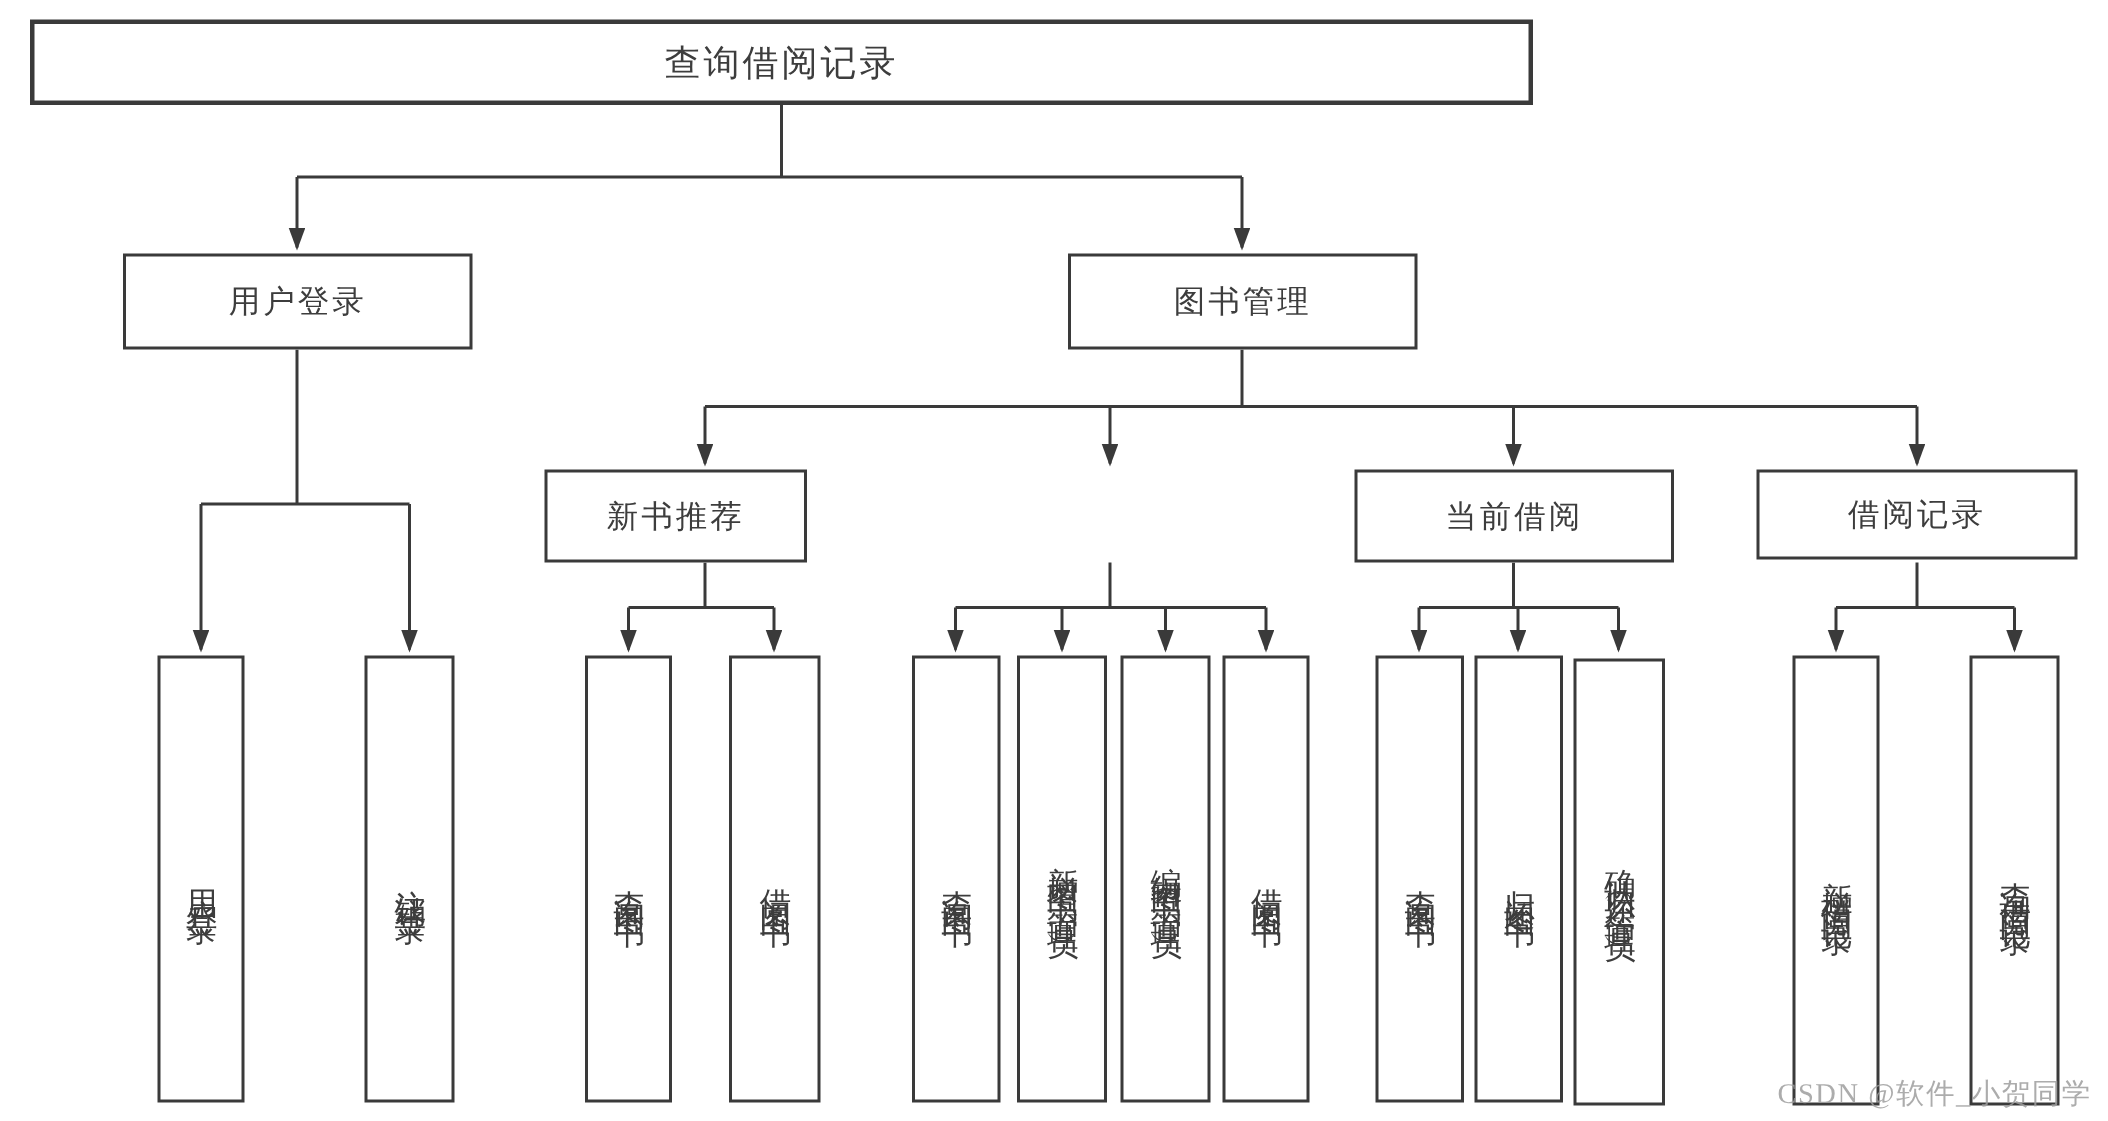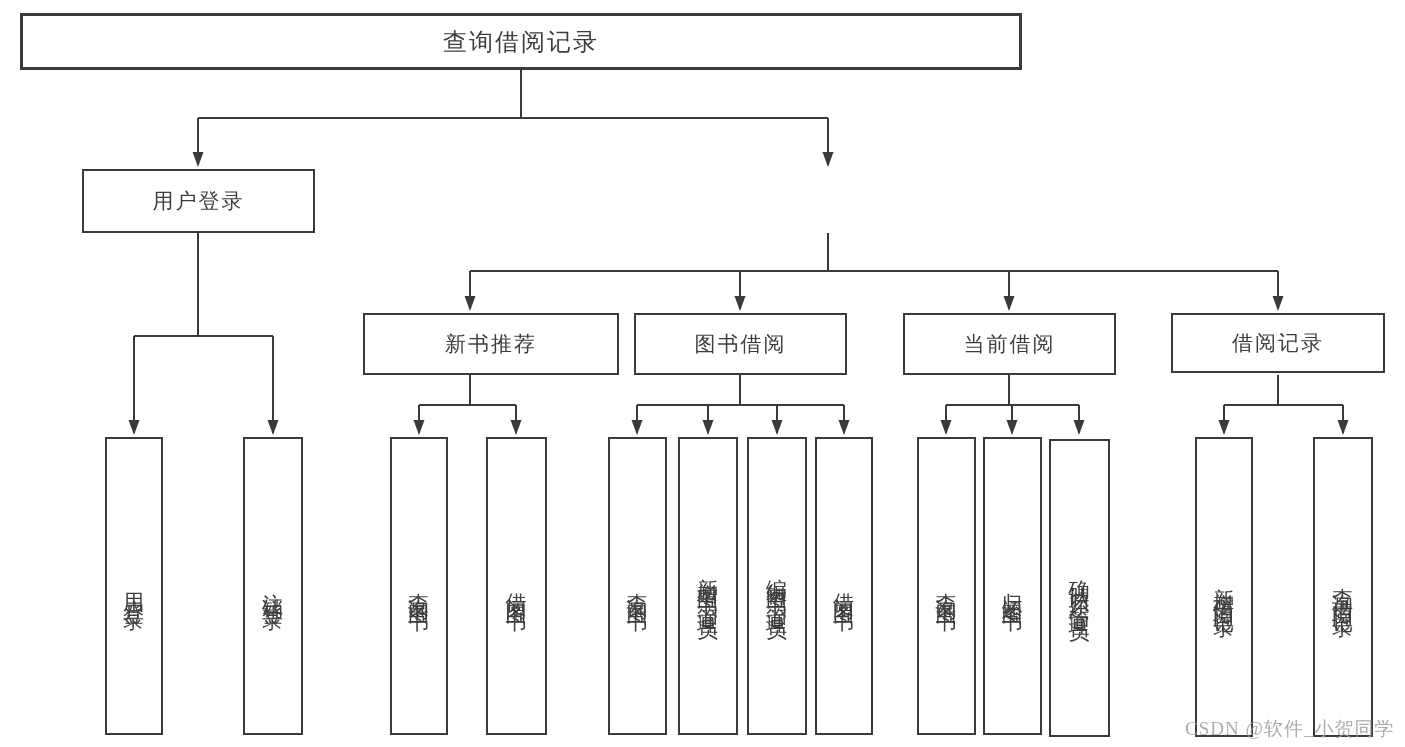--- a/index.html
+++ b/index.html
@@ -115,23 +115,23 @@
       <path d="M1278,375 L1278,405"></path>
       <path d="M1224,405 L1343,405"></path>
       <path d="M1224,405 L1224,433" marker-end="url(#arrow)"></path>
       <path d="M1343,405 L1343,433" marker-end="url(#arrow)"></path>
     </g>
   </svg>
 
   <div class="node root" style="left:20px; top:13px; width:1002px; height:57px;">查询借阅记录</div>
 
   <div class="node branch" style="left:82px; top:169px; width:233px; height:64px;">用户登录</div>
+  <div class="node branch" style="left:712px; top:169px; width:233px; height:64px;">图书管理</div>
 
-  <div class="node branch" style="left:363px; top:313px; width:256px; height:62px;">新书推荐</div>
-  <div class="node branch" style="left:634px; top:313px; width:213px; height:62px;">图书借阅</div>
+  <div class="node branch" style="left:363px; top:313px; width:175px; height:62px;">新书推荐</div>
   <div class="node branch" style="left:903px; top:313px; width:213px; height:62px;">当前借阅</div>
   <div class="node branch" style="left:1171px; top:313px; width:214px; height:60px;">借阅记录</div>
 
   <div class="node leaf" style="left:105px; top:437px; width:58px; height:298px;">用户登录</div>
   <div class="node leaf" style="left:243px; top:437px; width:60px; height:298px;">注销登录</div>
 
   <div class="node leaf" style="left:390px; top:437px; width:58px; height:298px;">查询图书</div>
   <div class="node leaf" style="left:486px; top:437px; width:61px; height:298px;">借阅图书</div>
 
   <div class="node leaf" style="left:608px; top:437px; width:59px; height:298px;">查询图书</div>

